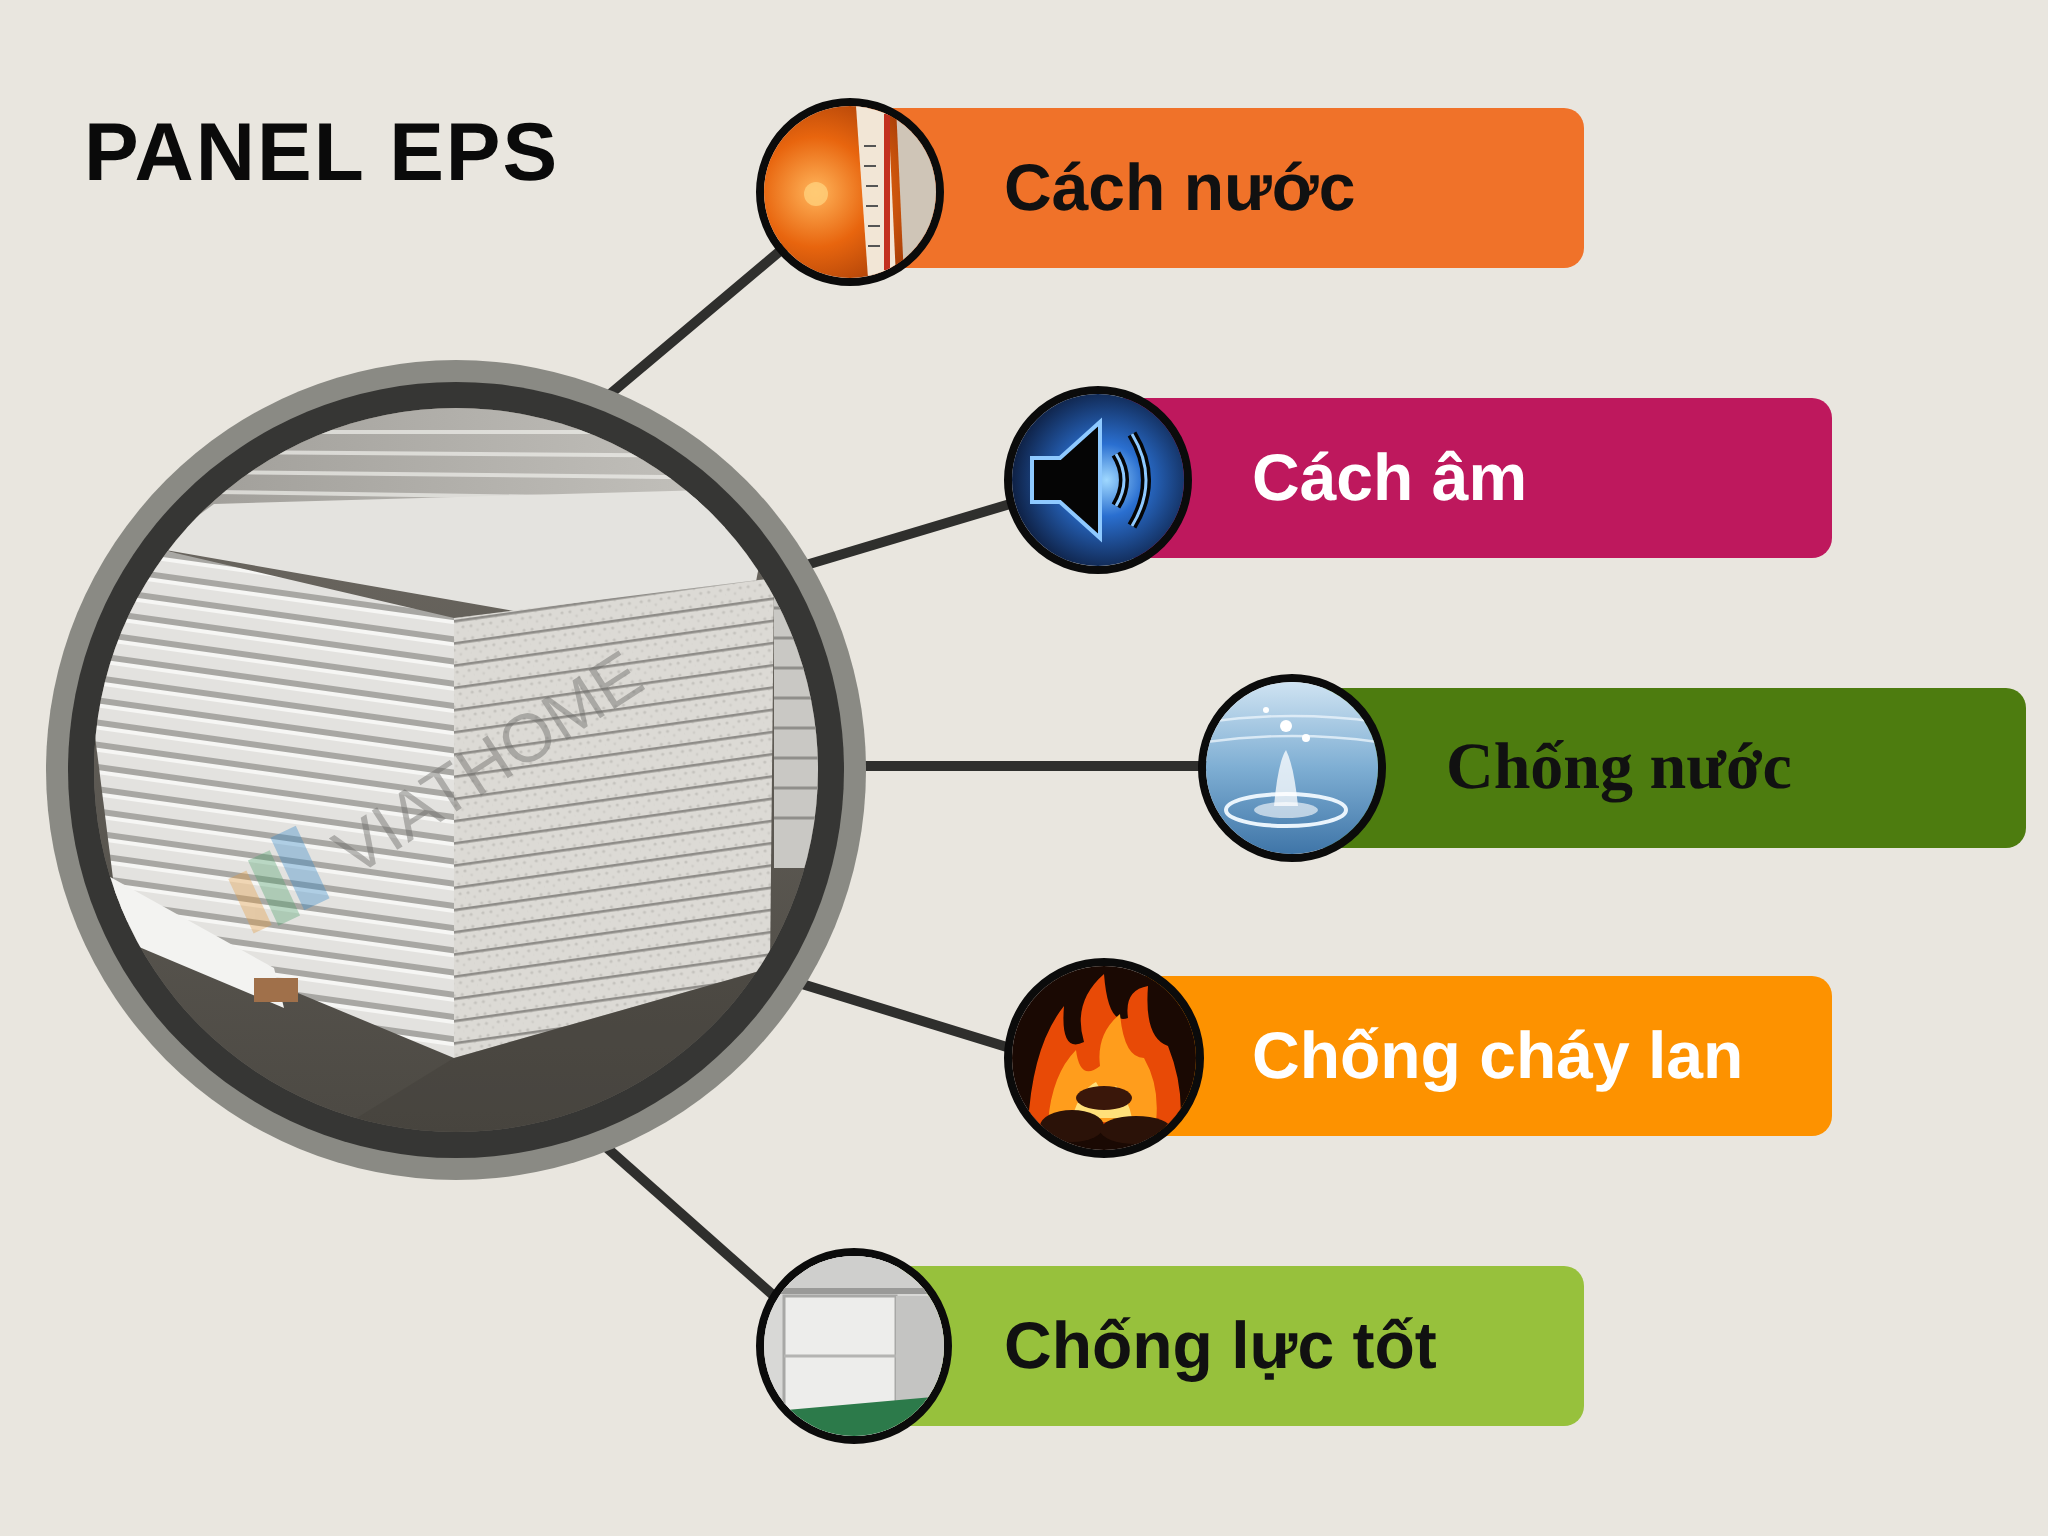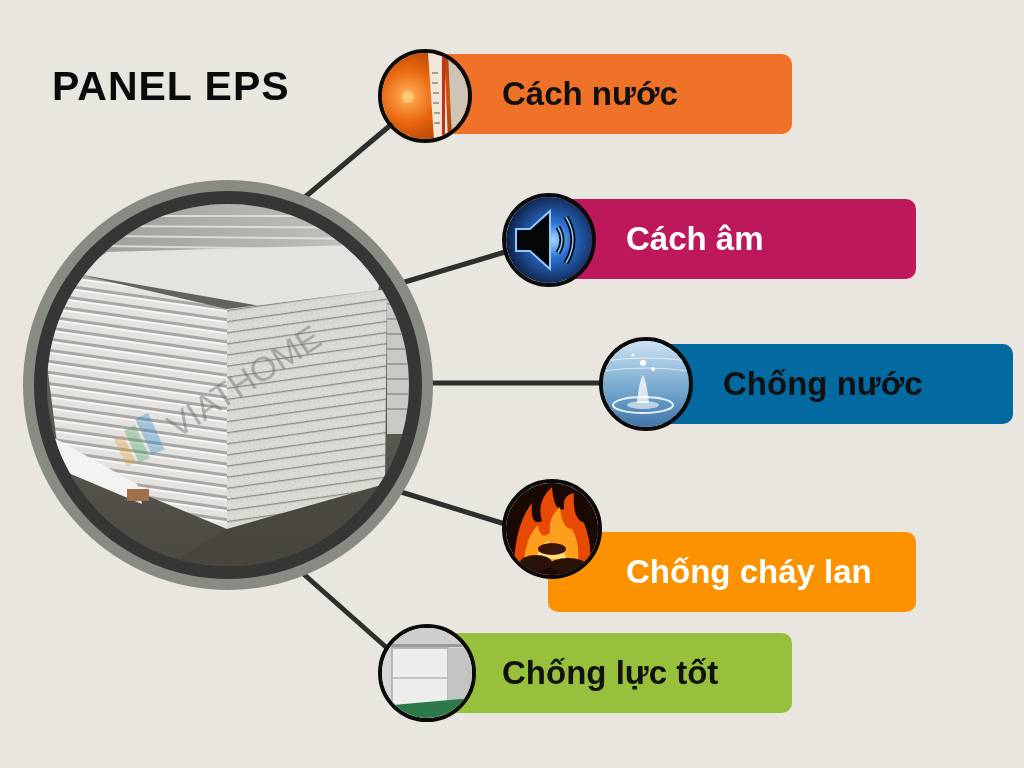--- a/index.html
+++ b/index.html
@@ -5,21 +5,21 @@
   html, body { margin:0; padding:0; }
   body {
     width:1024px; height:768px; overflow:hidden;
     background:#e9e6df;
     position:relative;
     font-family:"Liberation Sans","DejaVu Sans",sans-serif;
   }
   .title {
     position:absolute; left:42px; top:56px;
     font-size:41px; font-weight:700; color:#0a0a0a;
-    letter-spacing:1px; margin:10px; line-height:1;
+    letter-spacing:1px; margin:0; line-height:1;
   }
   svg.lines { position:absolute; left:0; top:0; }
   .main-circle {
     position:absolute; left:23px; top:180px;
     width:410px; height:410px; border-radius:50%;
     background:#8a8a84;
   }
   .main-circle .dark-ring {
     position:absolute; left:11px; top:11px; width:388px; height:388px;
     border-radius:50%; background:#363634;
@@ -171,21 +171,21 @@
     </defs>
     <rect width="86" height="86" fill="url(#spk)"></rect>
     <polygon points="10,32 24,32 44,14 44,72 24,54 10,54" fill="#050505" stroke="#8ec9ff" stroke-width="2"></polygon>
     <path d="M52 30 Q60 43 52 56" fill="none" stroke="#050505" stroke-width="5"></path>
     <path d="M52 30 Q60 43 52 56" fill="none" stroke="#8ec9ff" stroke-width="1.5"></path>
     <path d="M60 20 Q74 43 60 66" fill="none" stroke="#050505" stroke-width="5"></path>
     <path d="M60 20 Q74 43 60 66" fill="none" stroke="#8ec9ff" stroke-width="1.5"></path>
   </svg>
 </div>
 
-<div class="feature" style="left:645px; top:344px; width:368px; background:#0369a1;">
+<div class="feature" style="left:645px; top:344px; width:368px; background:#4d7c0f;font-family:Liberation Serif, serif;">
   <span class="label" style="left:78px; color:#111111;">Chống nước</span>
 </div>
 <div class="icon-circle" style="left:599px; top:337px; width:94px; height:94px;">
   <svg width="86" height="86" viewBox="0 0 86 86">
     <defs>
       <linearGradient id="water" x1="0" y1="0" x2="0" y2="1">
         <stop offset="0" stop-color="#cfe3f2"></stop>
         <stop offset="0.5" stop-color="#7eaed3"></stop>
         <stop offset="1" stop-color="#3f75a8"></stop>
       </linearGradient>
@@ -197,21 +197,21 @@
     </g>
     <ellipse cx="40" cy="64" rx="30" ry="8" fill="none" stroke="#eaf4fc" stroke-width="2"></ellipse>
     <ellipse cx="40" cy="64" rx="16" ry="4" fill="#ffffff" opacity="0.6"></ellipse>
     <path d="M34 62 Q36 40 40 34 Q44 42 46 62 Z" fill="#ffffff" opacity="0.75"></path>
     <circle cx="40" cy="22" r="3" fill="#ffffff"></circle>
     <circle cx="50" cy="28" r="2" fill="#ffffff"></circle>
     <circle cx="30" cy="14" r="1.5" fill="#ffffff"></circle>
   </svg>
 </div>
 
-<div class="feature" style="left:548px; top:488px; width:368px; background:#fd9200;margin-top:44px;">
+<div class="feature" style="left:548px; top:488px; width:368px; background:#fd9200;">
   <span class="label" style="left:78px; color:#ffffff;">Chống cháy lan</span>
 </div>
 <div class="icon-circle" style="left:502px; top:479px; width:100px; height:100px;">
   <svg width="92" height="92" viewBox="0 0 92 92">
     <rect width="92" height="92" fill="#1a0903"></rect>
     <path d="M8 80 Q10 40 26 20 Q24 44 36 38 Q30 18 46 4 Q48 30 58 26 Q56 12 68 10 Q66 36 78 40 Q86 60 84 80 Z" fill="#e84a06"></path>
     <path d="M18 78 Q20 54 32 42 Q34 58 44 50 Q42 34 54 24 Q56 46 66 46 Q74 60 72 78 Z" fill="#ff9d1c"></path>
     <path d="M30 76 Q34 62 42 58 Q46 66 52 60 Q58 66 60 76 Z" fill="#ffe07a"></path>
     <ellipse cx="30" cy="80" rx="16" ry="8" fill="#2b1208"></ellipse>
     <ellipse cx="62" cy="82" rx="18" ry="7" fill="#2b1208"></ellipse>

